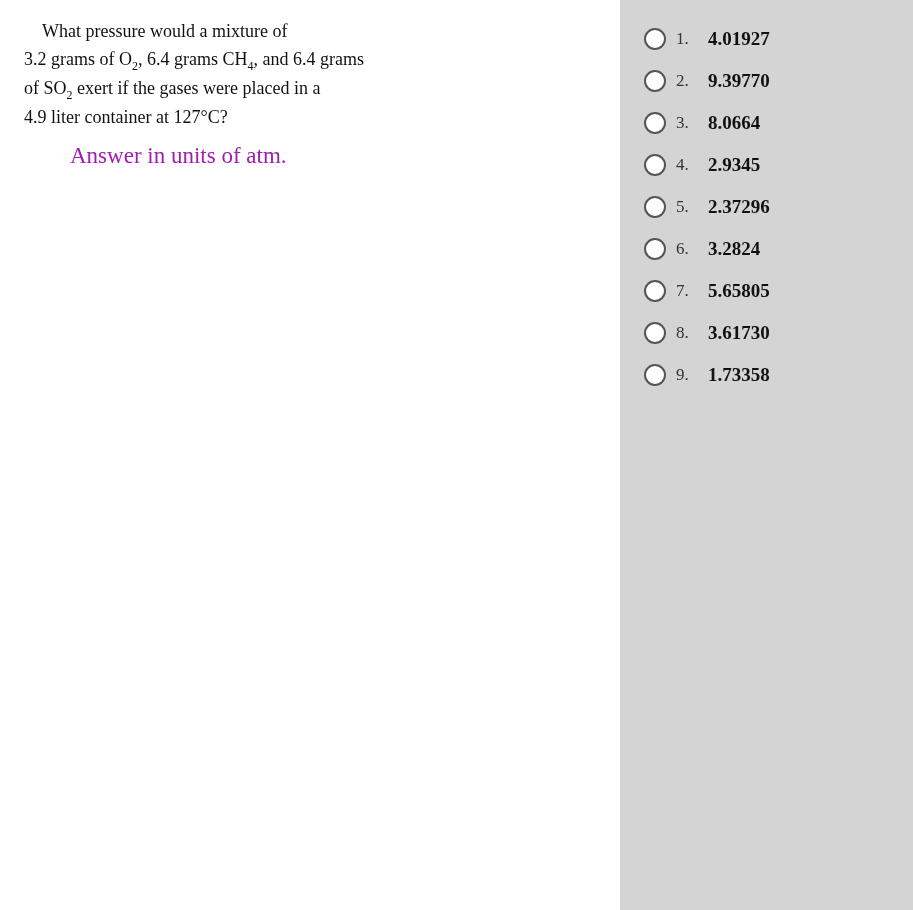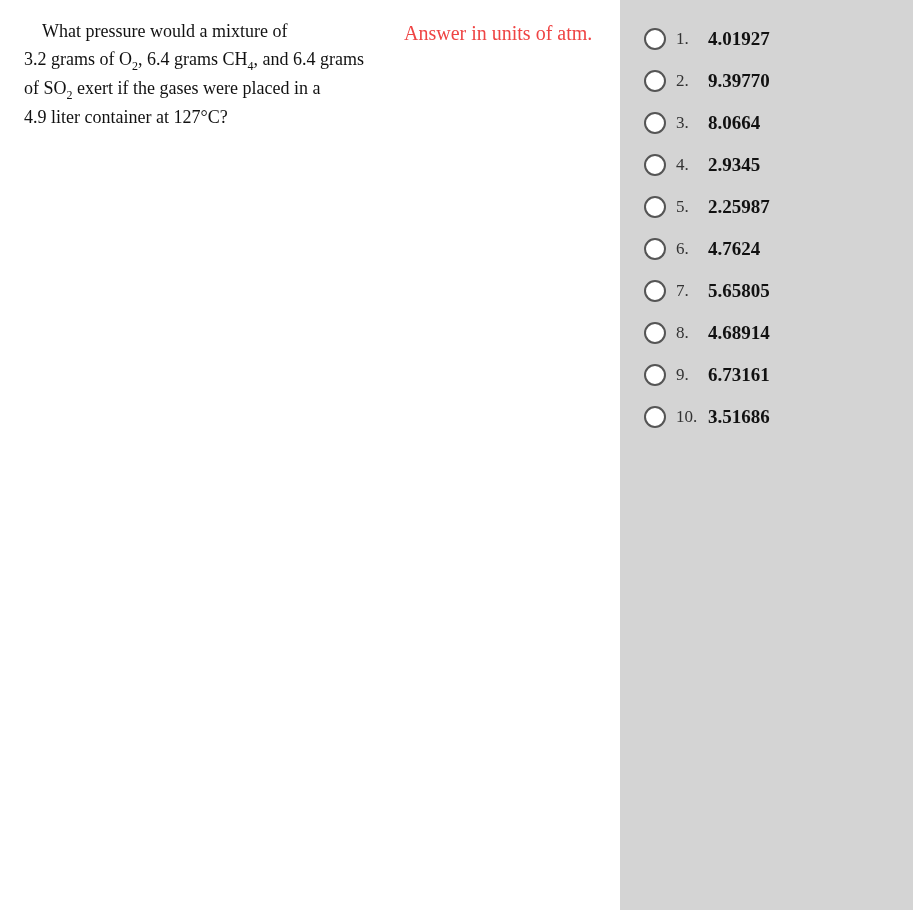--- a/index.html
+++ b/index.html
@@ -16,35 +16,35 @@
       background: #ffffff;
       overflow: hidden;
     }
 
     .left-panel {
       width: 620px;
       min-height: 910px;
       background: #ffffff;
       padding: 18px 24px 18px 24px;
       display: flex;
-      flex-direction: row;
+      flex-direction: column;
     }
 
     .question-text {
       font-size: 18px;
       line-height: 1.55;
       color: #111111;
       text-align: justify;
       margin-bottom: 6px;
     }
 
     .answer-label {
-      font-size: 20px;
+      font-size: 23px;
       line-height: 1.55;
-      color: #ef4444;
+      color: #a21caf;
       text-indent: 2em;
     }
 
     sub {
       font-size: 12px;
       vertical-align: sub;
     }
 
     .right-panel {
       width: 293px;
@@ -120,40 +120,35 @@
       <span class="option-value">8.0664</span>
     </div>
     <div class="answer-option">
       <div class="radio-circle"></div>
       <span class="option-number">4.</span>
       <span class="option-value">2.9345</span>
     </div>
     <div class="answer-option">
       <div class="radio-circle"></div>
       <span class="option-number">5.</span>
-      <span class="option-value">2.25987</span>
+      <span class="option-value">2.37296</span>
     </div>
     <div class="answer-option">
       <div class="radio-circle"></div>
       <span class="option-number">6.</span>
-      <span class="option-value">4.7624</span>
+      <span class="option-value">3.2824</span>
     </div>
     <div class="answer-option">
       <div class="radio-circle"></div>
       <span class="option-number">7.</span>
       <span class="option-value">5.65805</span>
     </div>
     <div class="answer-option">
       <div class="radio-circle"></div>
       <span class="option-number">8.</span>
-      <span class="option-value">4.68914</span>
+      <span class="option-value">3.61730</span>
     </div>
     <div class="answer-option">
       <div class="radio-circle"></div>
       <span class="option-number">9.</span>
-      <span class="option-value">6.73161</span>
-    </div>
-    <div class="answer-option">
-      <div class="radio-circle"></div>
-      <span class="option-number">10.</span>
-      <span class="option-value">3.51686</span>
+      <span class="option-value">1.73358</span>
     </div>
   </div>
 
 </body></html>

